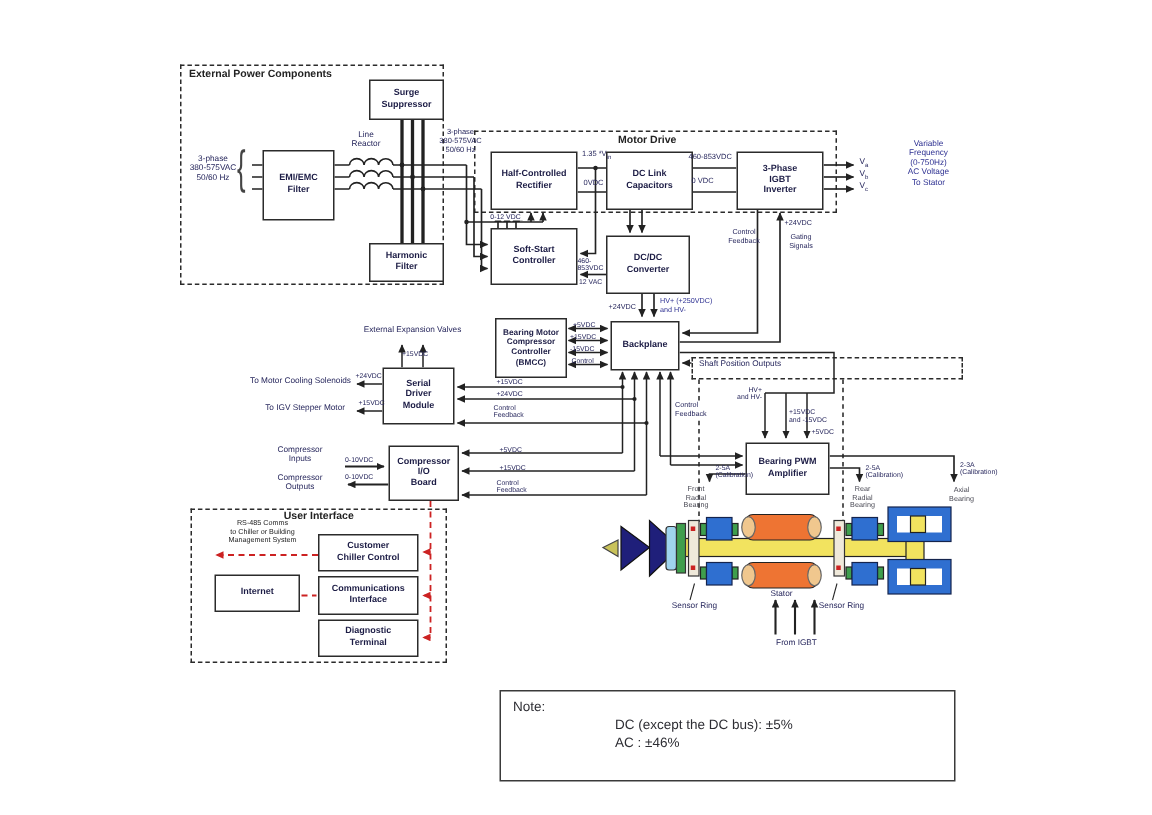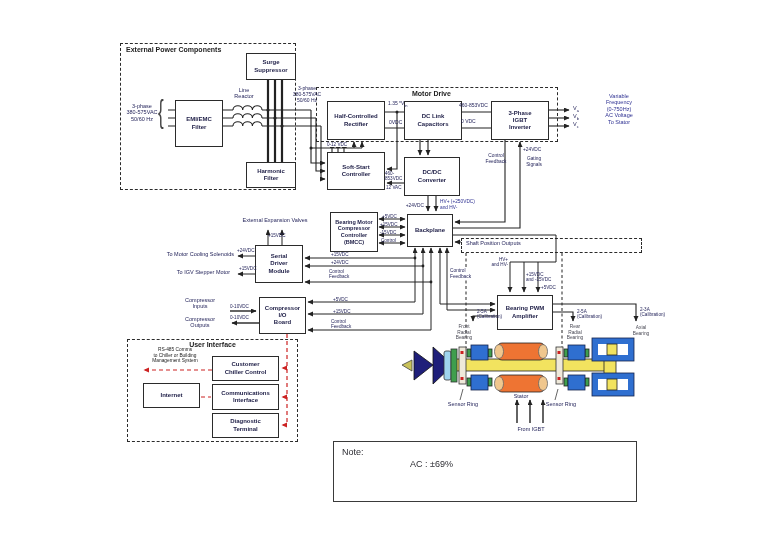--- a/index.html
+++ b/index.html
@@ -335,18 +335,19 @@
 
   <div class="lbl" style="left:444px;top:401px;width:38px">Sensor Ring</div>
   <div class="lbl" style="left:508px;top:393px;width:26px">Stator</div>
   <div class="lbl" style="left:542px;top:401px;width:38px">Sensor Ring</div>
   <div class="lbl" style="left:512px;top:426px;width:38px">From IGBT</div>
 
   <div class="lbl s48" style="left:146px;top:347px;width:58px;color:#222">RS-485 Comms
 to Chiller or Building
 Management System</div>
 
-  <div class="note" style="left:333px;top:441px;width:304px;height:61px">
+  <div class="note" style="left:333px;top:460px;width:304px;height:61px">
     <div class="tl">Note:</div>
-    <div class="ind">AC : ±69%</div>
+    <div class="ind">DC (except the DC bus): ±5%</div>
+    <div class="ind">AC : ±46%</div>
   </div>
 
 </div>
 
 </body></html>

